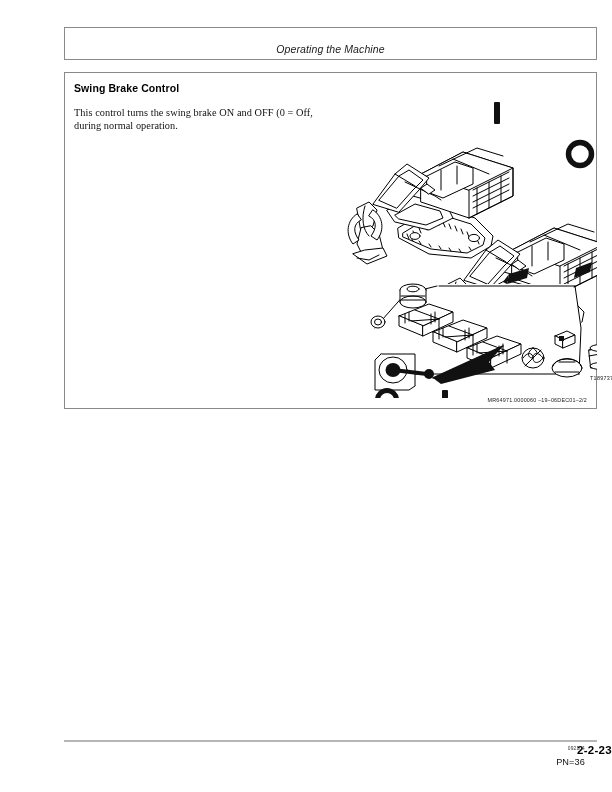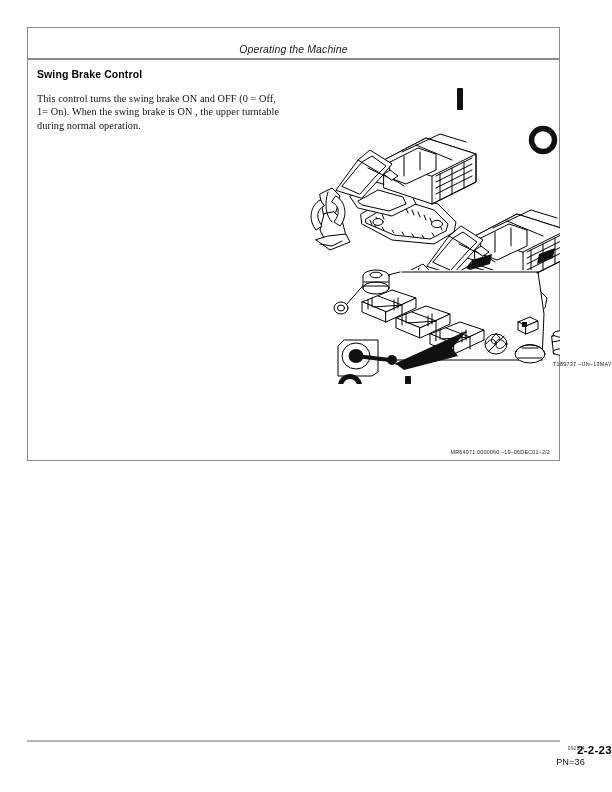--- a/index.html
+++ b/index.html
@@ -5,40 +5,40 @@
   html,body{margin:0;padding:0;}
   body{
     width:612px;height:792px;
     background:#ffffff;
     font-family:"Liberation Sans", sans-serif;
     color:#000;
     position:relative;
     overflow:hidden;
     -webkit-font-smoothing:antialiased;
   }
-  .page{position:absolute;inset:0;}
+  .page{position:absolute;inset:0;margin-left:37px;}
 
   
   .header-box{
     position:absolute;left:27px;top:27px;width:533px;height:33px;
     border:1px solid #8a8a8a;
     box-sizing:border-box;
   }
   .header-title{
     position:absolute;left:0;right:0;bottom:4px;
     text-align:center;
     font-style:italic;
     font-size:10.5px;
     letter-spacing:.1px;
     color:#1a1a1a;
   }
 
   
   .content-box{
-    position:absolute;left:27px;top:58px;width:533px;height:403px;
+    position:absolute;left:27px;top:72px;width:533px;height:337px;
     border:1px solid #8a8a8a;
     box-sizing:border-box;
   }
   .section-title{
     position:absolute;left:9px;top:9px;
     font-size:10.5px;font-weight:bold;letter-spacing:.1px;
   }
   .body-text{
     position:absolute;left:9px;top:33px;width:268px;
     font-size:10.3px;line-height:13.4px;
@@ -104,21 +104,20 @@
   <div class="header-box">
     <div class="header-title">Operating the Machine</div>
   </div>
 
   <div class="content-box">
 
     <div class="section-title">Swing Brake Control</div>
 
     <div class="body-text">
       <div>This control turns the swing brake ON and OFF (0 = Off,</div>
-      <div>1= On). When the swing brake is ON , the upper turntable</div>
       <div>during normal operation.</div>
     </div>
 
     <div class="figure">
       <svg width="254" height="320" viewBox="0 0 254 320" xmlns="http://www.w3.org/2000/svg">
         <g fill="none" stroke="#000" stroke-width="1" stroke-linejoin="round" stroke-linecap="round">
 
           <g>
 
             <path d="M55 150 L92 128 L132 140 L150 158 L148 168 L128 180 L86 176 L56 160 Z" fill="#fff"></path>

